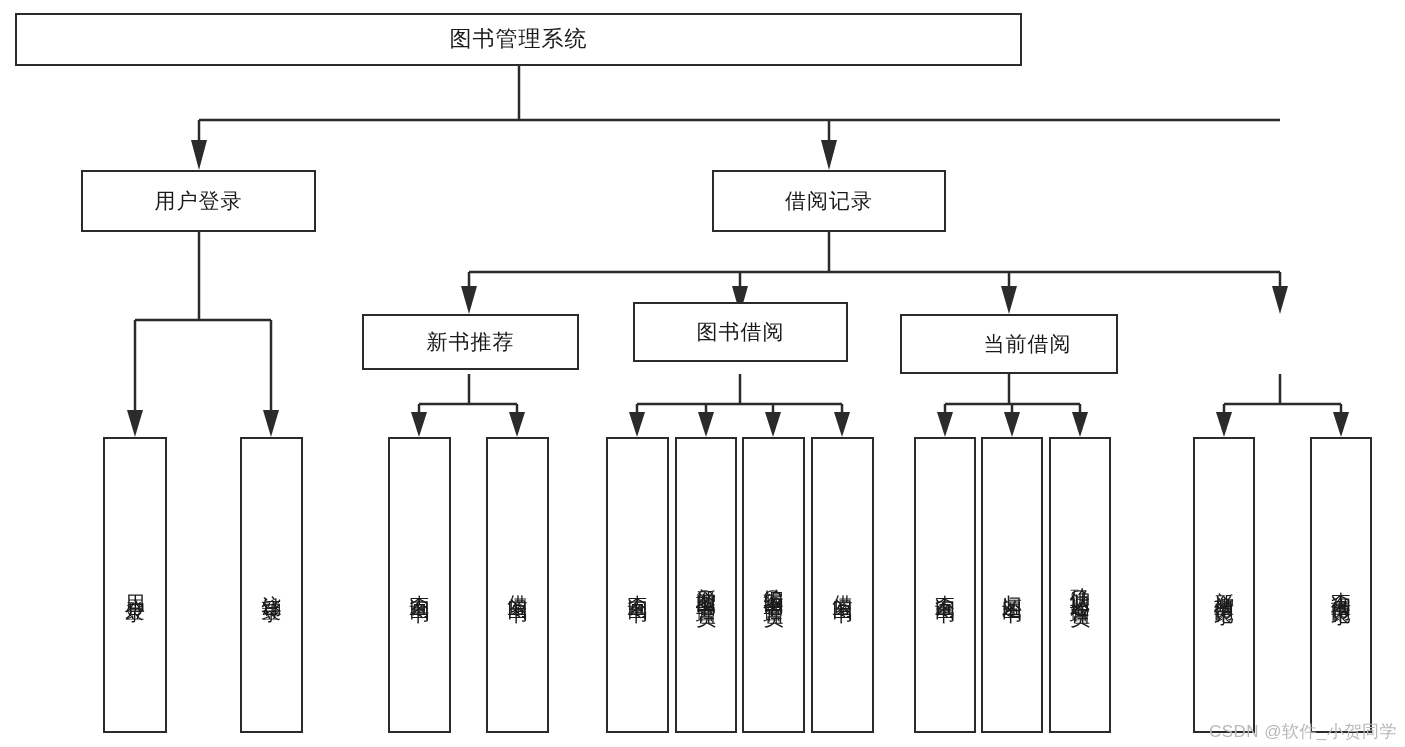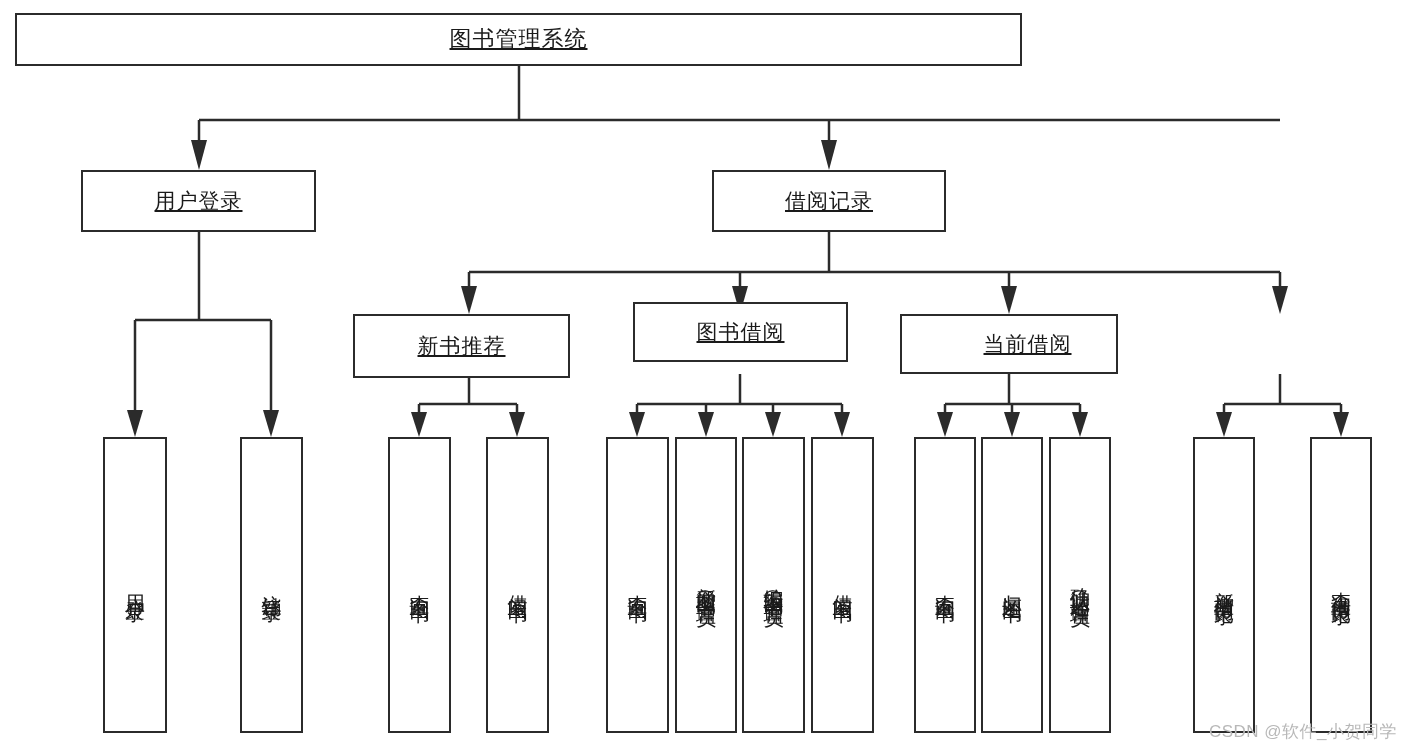--- a/index.html
+++ b/index.html
@@ -33,21 +33,20 @@
     display: flex;
     align-items: center;
     justify-content: center;
     color: #1a1a1a;
   }
   .node.horizontal {
     font-size: 21px;
     letter-spacing: 1px;
     line-height: 1.2;
     text-align: center;
-    text-decoration: underline;
   }
   .node.root {
     font-size: 22px;
   }
   .node.leaf {
     font-size: 20px;
     align-items: center;
     justify-content: center;
     padding: 6px 2px;
   }
@@ -153,21 +152,21 @@
     <span>图书管理系统</span>
   </div>
 
   <div class="node horizontal" style="left:81px; top:170px; width:235px; height:62px;">
     <span>用户登录</span>
   </div>
   <div class="node horizontal" style="left:712px; top:170px; width:234px; height:62px;">
     <span>借阅记录</span>
   </div>
 
-  <div class="node horizontal" style="left:353px; top:314px; width:217px; height:64px;">
+  <div class="node horizontal" style="left:362px; top:314px; width:217px; height:56px;">
     <span>新书推荐</span>
   </div>
   <div class="node horizontal" style="left:633px; top:302px; width:215px; height:60px;">
     <span>图书借阅</span>
   </div>
   <div class="node horizontal" style="left:900px; top:314px; width:218px; height:60px;padding-left:37px;">
     <span>当前借阅</span>
   </div>
 
   <div class="node leaf" style="left:103px; top:437px; width:64px; height:296px;">

